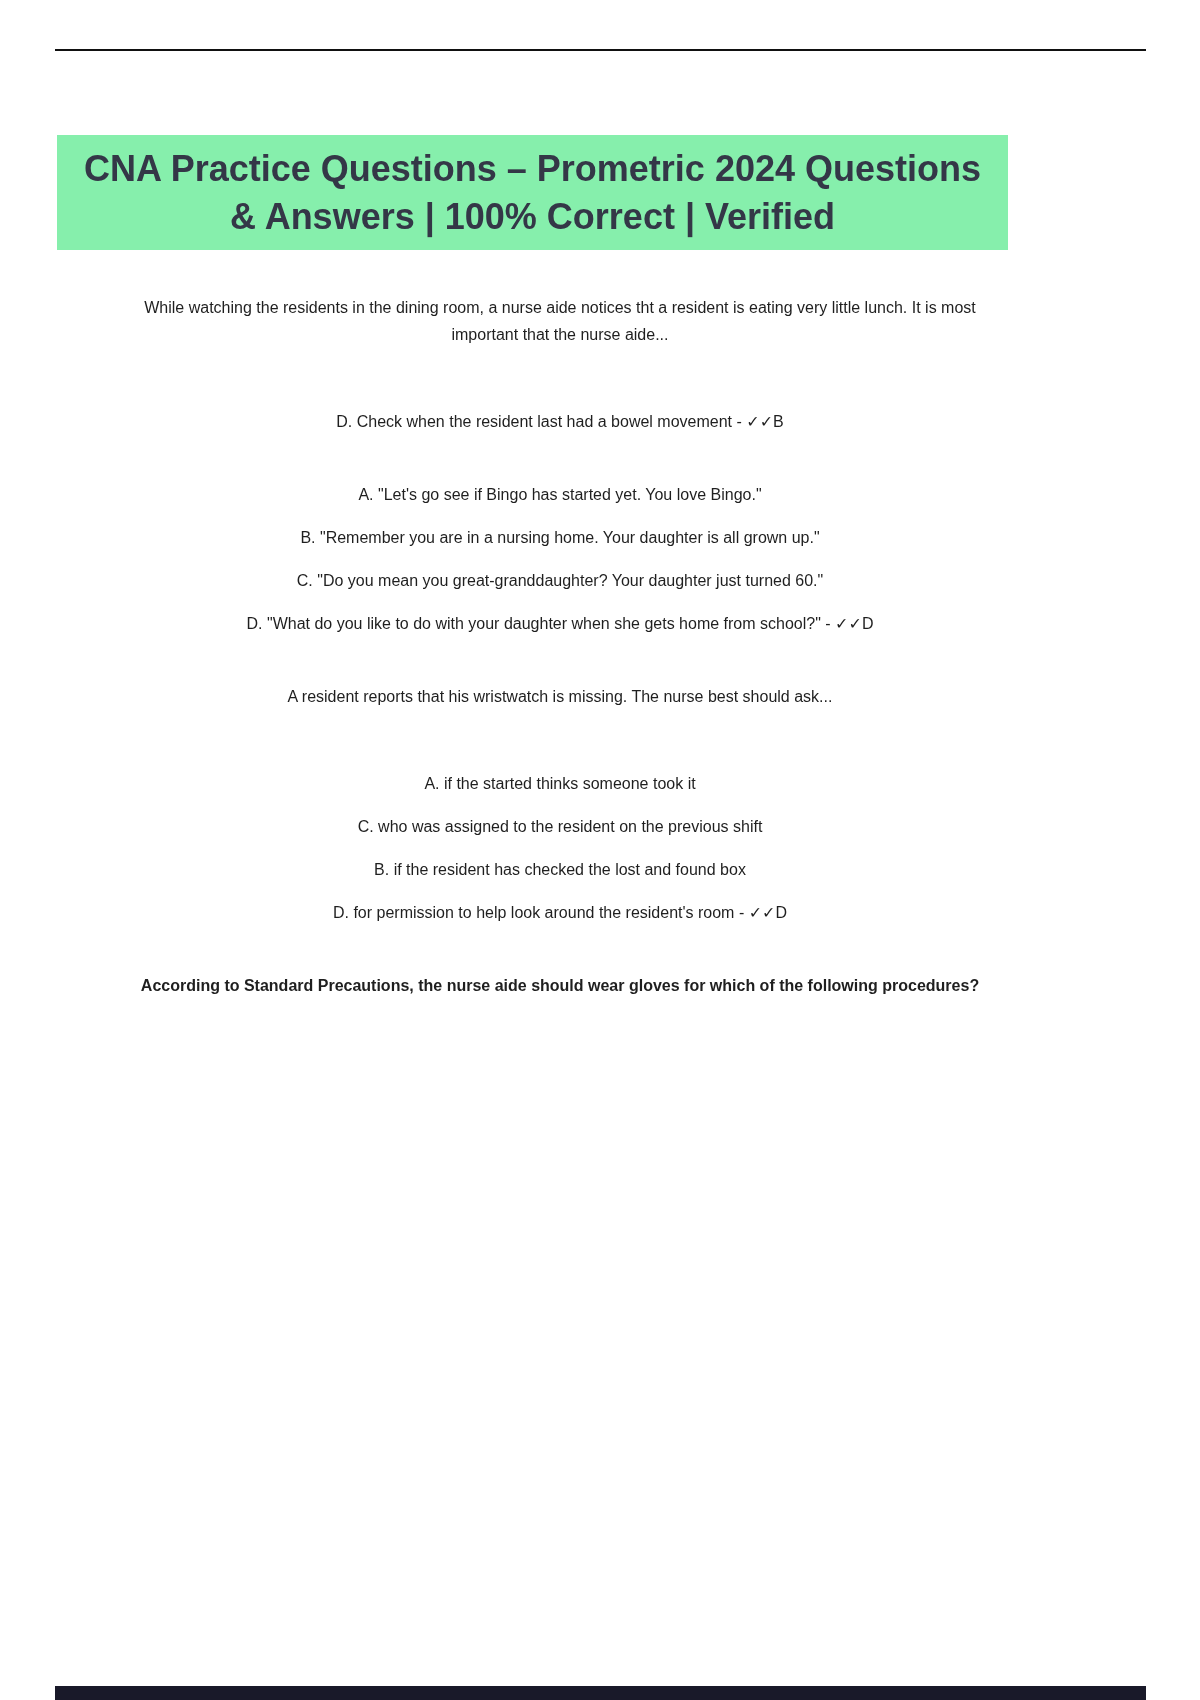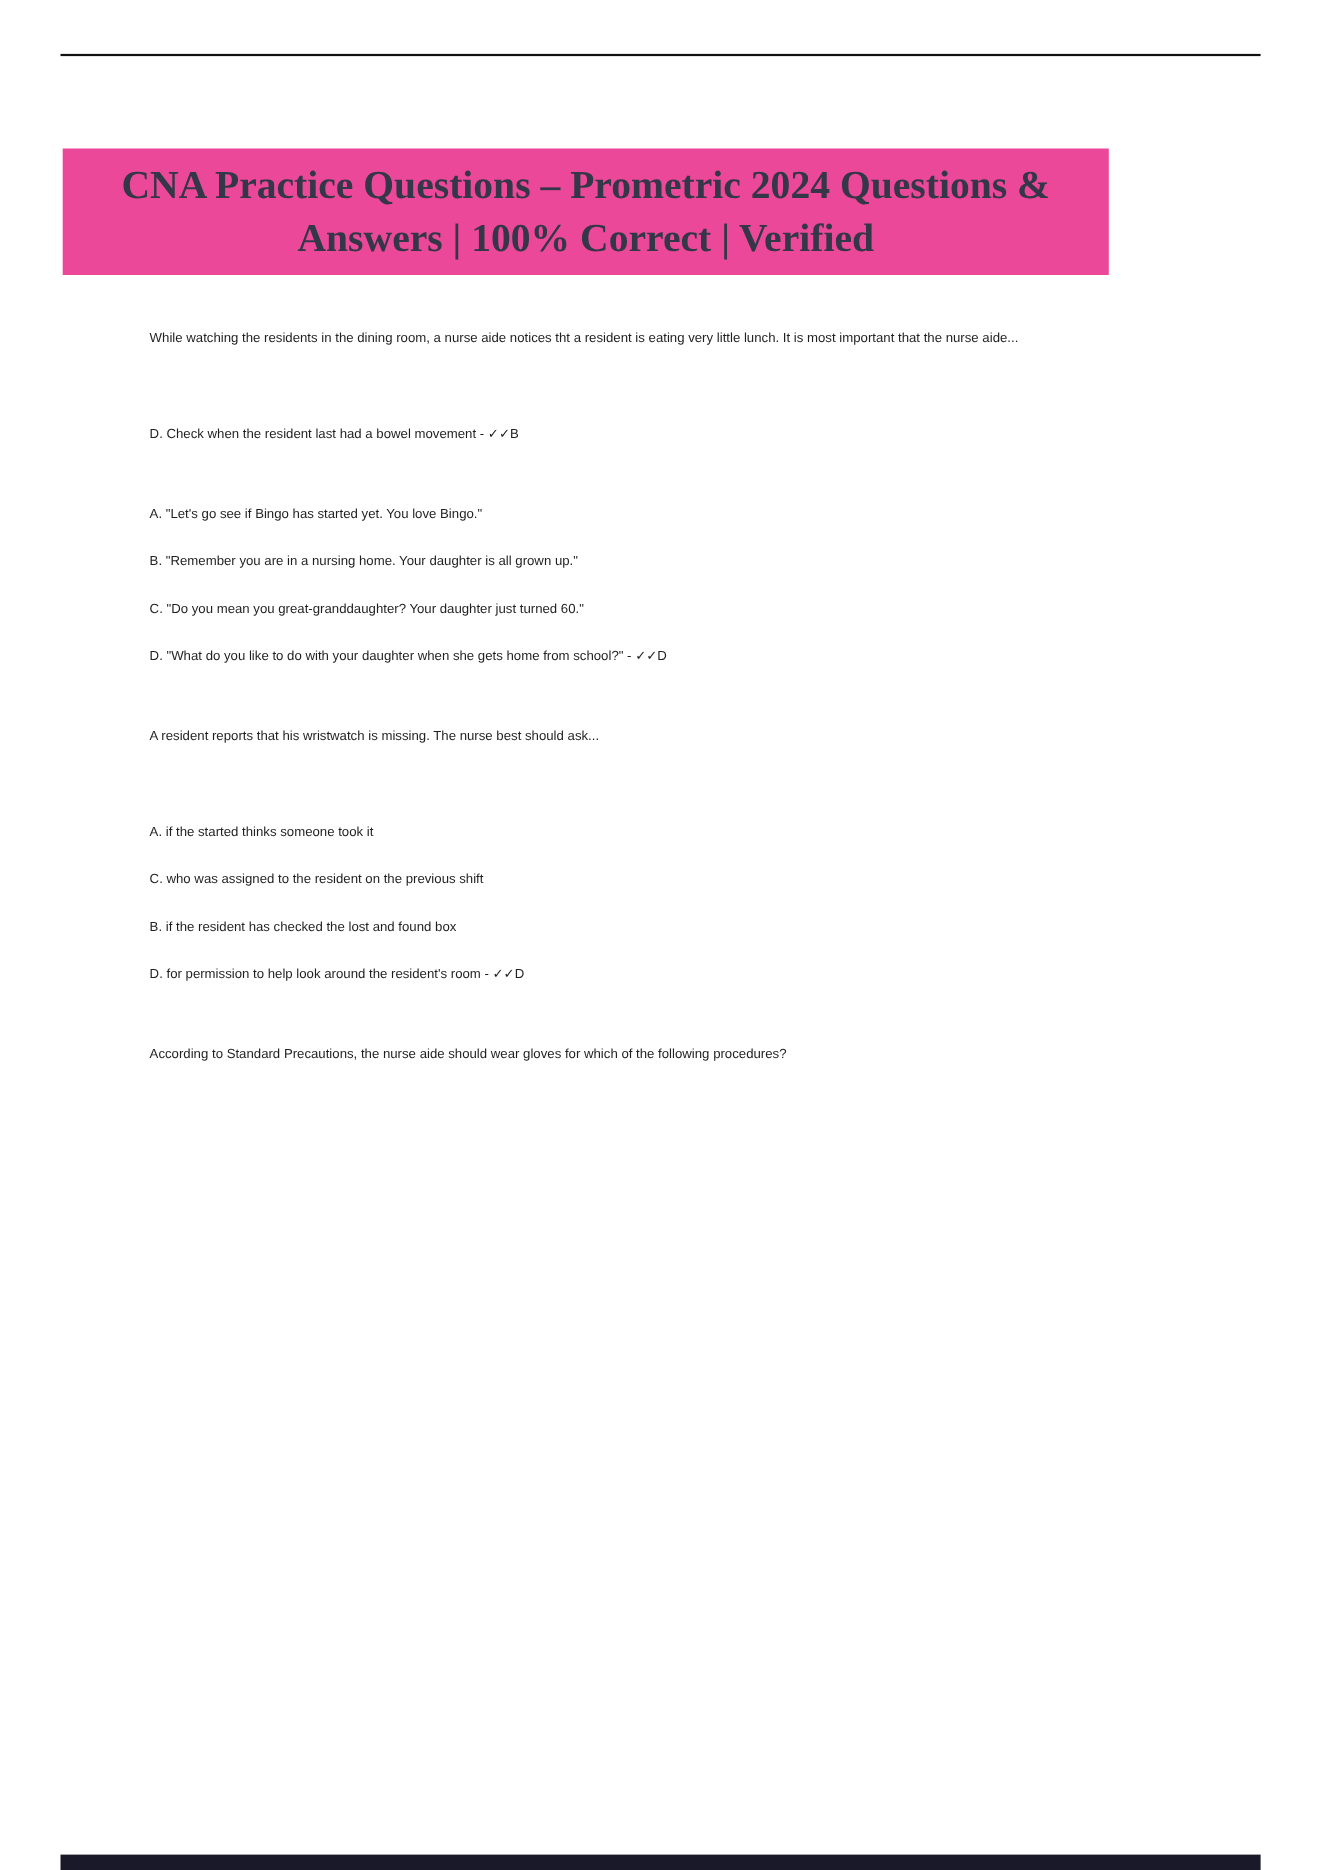--- a/index.html
+++ b/index.html
@@ -13,41 +13,41 @@
     font-family: "Liberation Sans", sans-serif;
     color: #1f1f1f;
     overflow: hidden;
   }
   .top-rule {
     margin: 49px 54px 0 55px;
     border-top: 2px solid #111111;
   }
   .title-block {
     margin: 84px 192px 0 57px;
-    background: #ec4899;
+    background: #86efac;
     padding: 10px 24px;
-    font-family: Liberation Serif, serif;
   }
   .title-block h1 {
     font-size: 36px;
     font-weight: bold;
     line-height: 1.32;
     text-align: center;
     color: #343747;
     letter-spacing: 0px;
   }
   .content {
     margin: 44px 0 0 136px;
     width: 848px;
-    font-size: 12px;
+    font-size: 16px;
     line-height: 27px;
+    text-align: center;
   }
   .question { margin-bottom: 46px; }
   .prompt { margin: 0 0 60px 0; }
-  .prompt.no-options { margin-bottom: 0; }
+  .prompt.no-options { margin-bottom: 0; font-weight: bold; }
   .option { margin: 0 0 16px 0; }
   .bottom-bar {
     position: absolute;
     left: 55px;
     right: 54px;
     bottom: 0;
     height: 14px;
     background: #191929;
   }
 </style>

